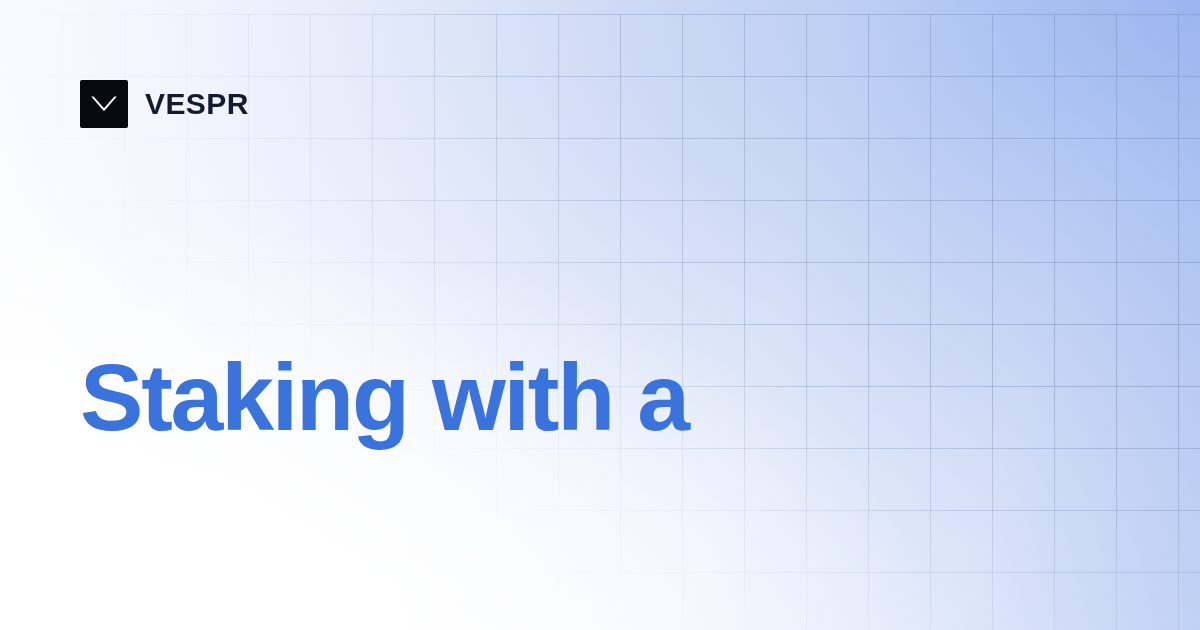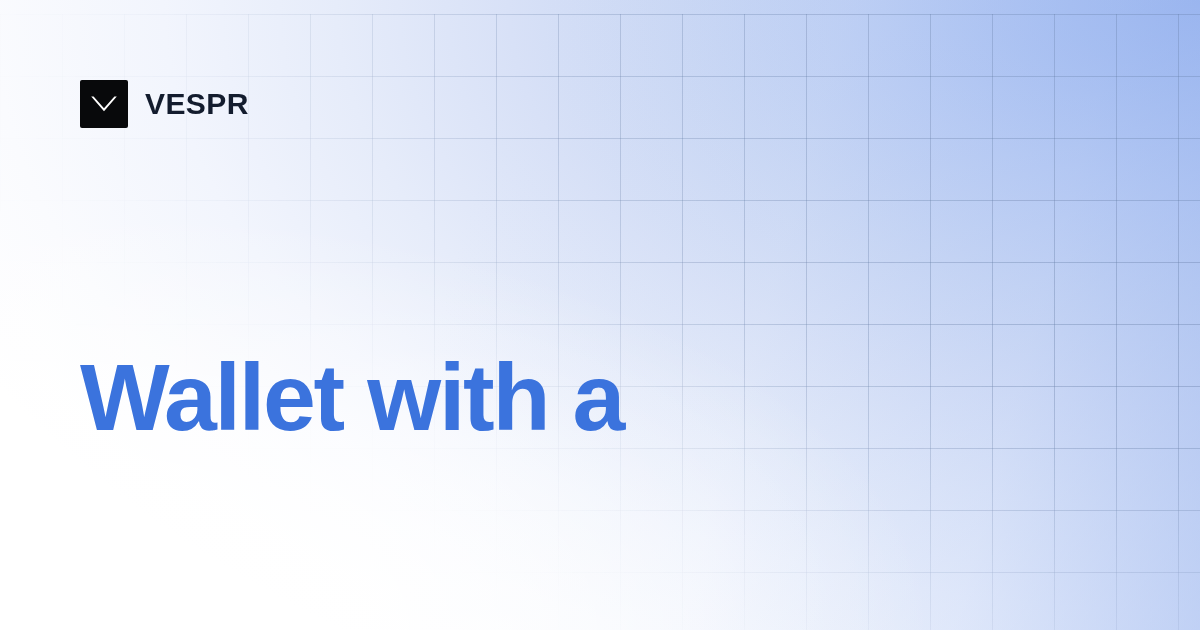--- a/index.html
+++ b/index.html
@@ -216,17 +216,17 @@
     <div class="brand">
       <div class="brand-mark">
         <svg width="28" height="18" viewBox="0 0 28 18" aria-hidden="true">
           <path d="M1.2 1.6 L14 16.2 L26.8 1.6 L24.4 1.6 L14 13.3 L3.6 1.6 Z" fill="#ffffff"></path>
         </svg>
       </div>
       <div class="brand-name">VESPR</div>
     </div>
 
     <div class="headline">
-      <span class="headline-line">Wallet with a</span>
+      <span class="headline-line">Staking with a</span>
     </div>
 
   </div>
 </div>
 
 </body></html>

